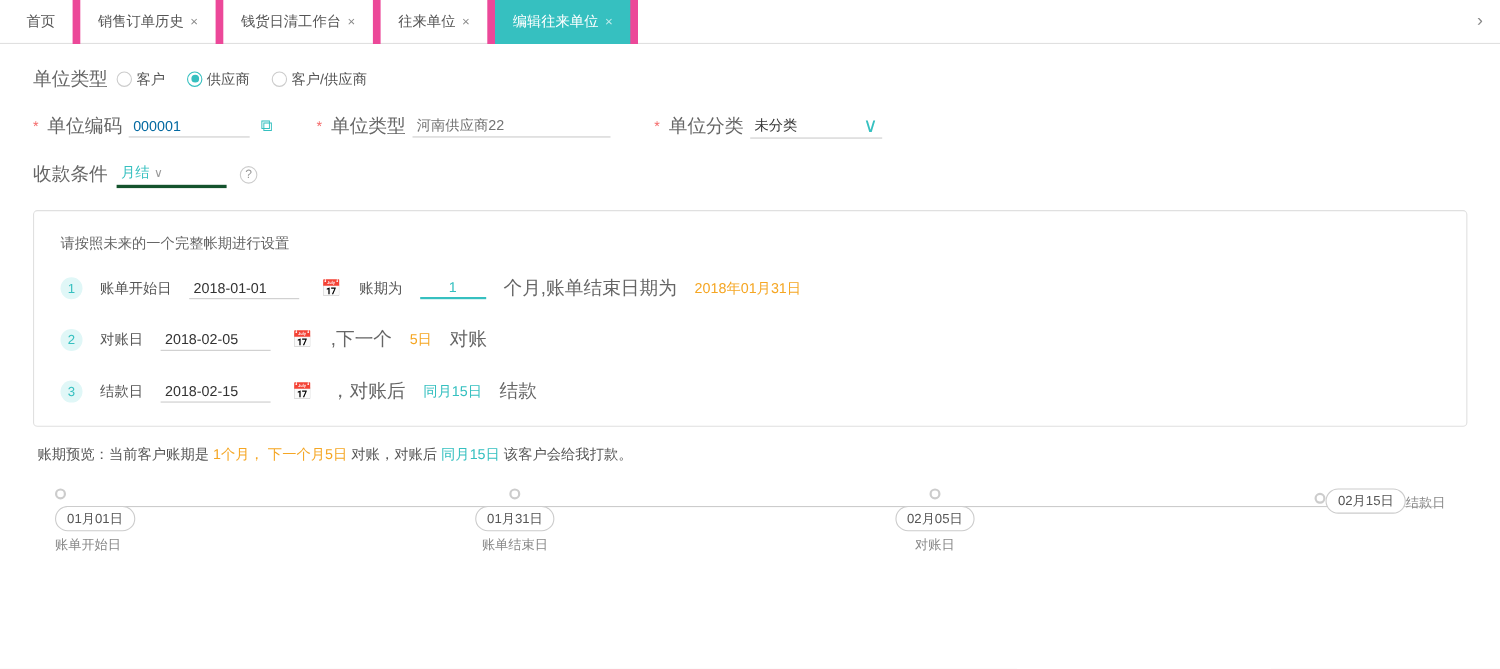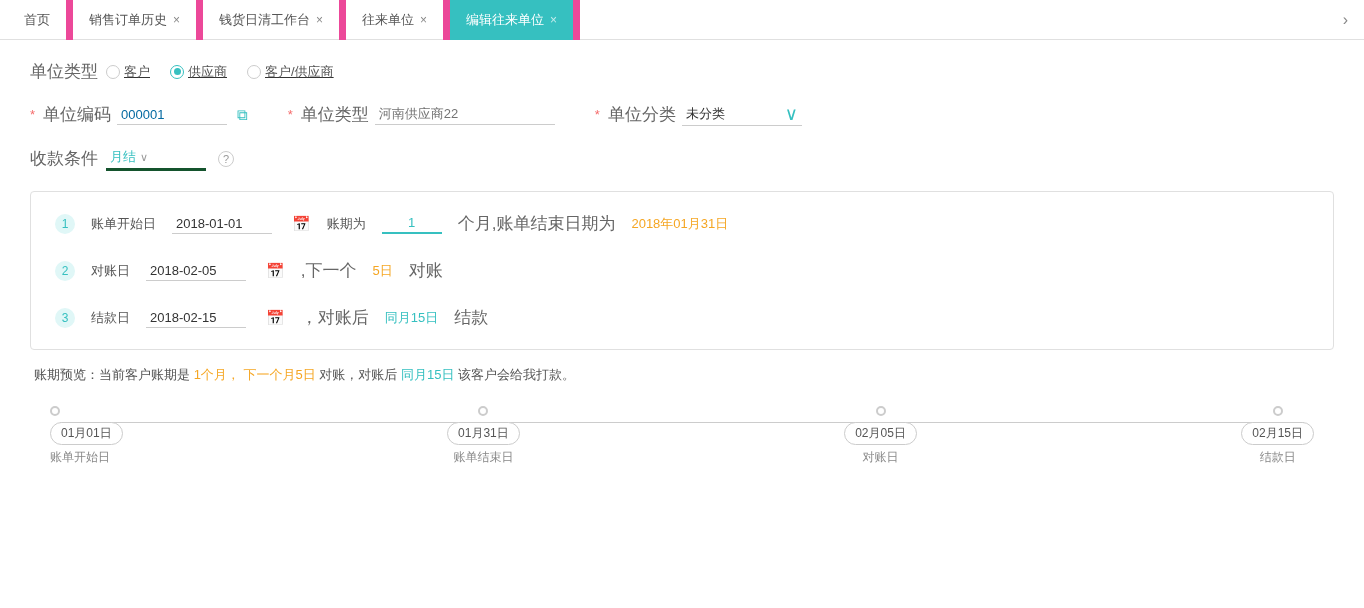--- a/index.html
+++ b/index.html
@@ -60,21 +60,21 @@
       gap: 8px;
     }
     .form-label {
       color: #666;
       font-size: 17px;
       white-space: nowrap;
     }
     .required-star { color: #f56c6c; margin-right: 2px; }
 
     
-    .radio-group { display: flex; gap: 20px; align-items: center; text-decoration: underline; }
+    .radio-group { display: flex; gap: 20px; align-items: center; }
     .radio-item { display: flex; align-items: center; gap: 4px; cursor: pointer; color: #555; font-size: 13px; }
     .radio-circle {
       width: 14px; height: 14px;
       border-radius: 50%;
       border: 1.5px solid #ccc;
       display: flex; align-items: center; justify-content: center;
     }
     .radio-circle.checked { border-color: #36c0c0; }
     .radio-circle.checked::after {
       content: '';
@@ -242,20 +242,21 @@
   <div class="form-row">
     <span class="form-label">收款条件</span>
     <div class="select-wrap">
       <span>月结</span>
       <span class="caret">∨</span>
     </div>
     <span class="q-icon">?</span>
   </div>
 
   <div class="section-box">
+    <div class="section-title">请按照未来的一个完整帐期进行设置</div>
 
     <div class="step-row">
       <div class="step-num">1</div>
       <span class="step-field-label">账单开始日</span>
       <input class="input-field step-date" type="text" value="2018-01-01" style="width: 100px; border-bottom: 1px solid rgb(204, 204, 204);">
       <span class="cal-icon">📅</span>
       <span class="step-field-label">账期为</span>
       <input class="input-field period-num" type="text" value="1" style="">
       <span class="form-label">个月,账单结束日期为</span>
       <span class="orange-text">2018年01月31日</span>
@@ -307,21 +308,21 @@
         <div style="background:#fff;border:1px solid #ccc;border-radius:12px;padding:2px 10px;font-size:12px;color:#555;white-space:nowrap;">01月31日</div>
         <div style="font-size:12px;color:#888;margin-top:4px;">账单结束日</div>
       </div>
 
       <div style="display:flex; flex-direction:column; align-items:center; position:relative; z-index:1;">
         <div style="width:10px;height:10px;border-radius:50%;border:2px solid #ccc;background:#fff;margin-bottom:6px;"></div>
         <div style="background:#fff;border:1px solid #ccc;border-radius:12px;padding:2px 10px;font-size:12px;color:#555;white-space:nowrap;">02月05日</div>
         <div style="font-size:12px;color:#888;margin-top:4px;">对账日</div>
       </div>
 
-      <div style="display:flex; flex-direction:column; align-items:center; position:relative; z-index:1;">
+      <div style="display:flex; align-items:center; position:relative; z-index:1;">
         <div style="width:10px;height:10px;border-radius:50%;border:2px solid #ccc;background:#fff;margin-bottom:6px;"></div>
         <div style="background:#fff;border:1px solid #ccc;border-radius:12px;padding:2px 10px;font-size:12px;color:#555;white-space:nowrap;">02月15日</div>
         <div style="font-size:12px;color:#888;margin-top:4px;">结款日</div>
       </div>
     </div>
   </div>
 
 </div>
 
 </body></html>

